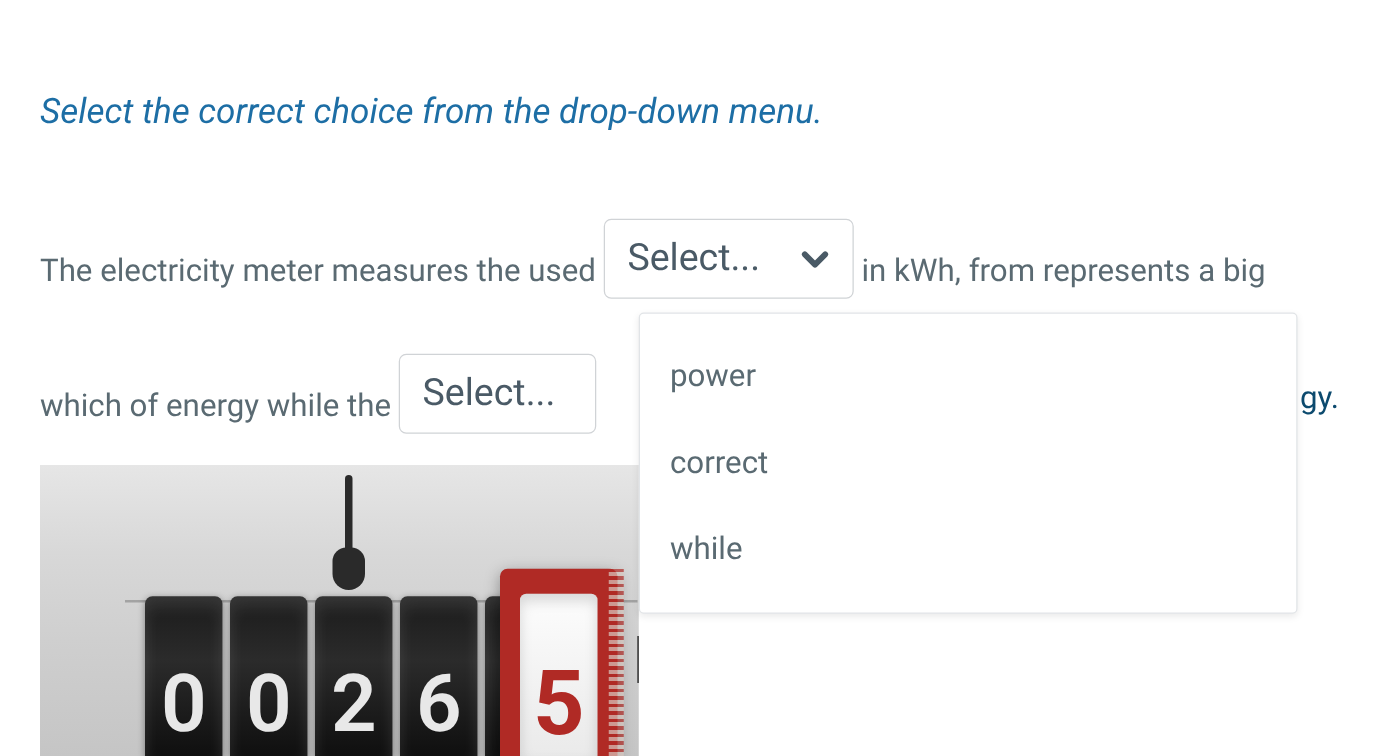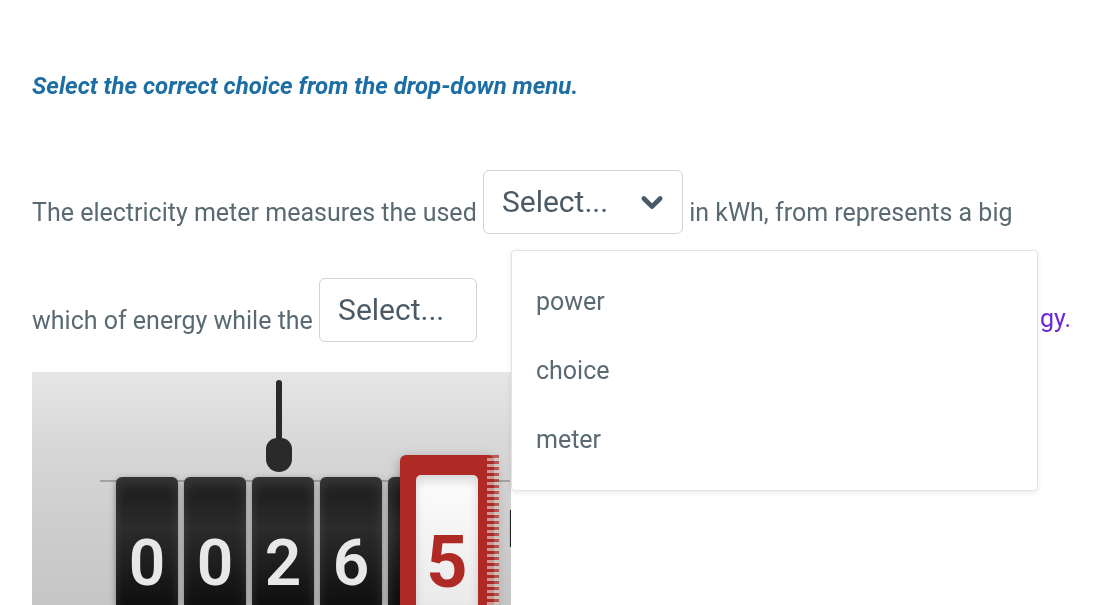--- a/index.html
+++ b/index.html
@@ -12,23 +12,23 @@
       background: #fff;
       width: 1099px;
       height: 605px;
       padding: 72px 32px 0 32px;
       color: #4a5a66;
       position: relative;
       overflow: hidden;
     }
     .instruction {
       color: #1d6ea5;
-      font-weight: 700;
+      font-weight: 400;
       font-style: italic;
-      font-size: 24px;
+      font-size: 28px;
       margin-bottom: 70px;
     }
     .sentence-line {
       display: flex;
       align-items: center;
       flex-wrap: wrap;
       font-size: 25px;
       color: #5a6a72;
       row-gap: 32px;
       line-height: 1.4;
@@ -75,21 +75,21 @@
       padding: 20px 24px;
       font-size: 25px;
       color: #5a6a72;
       cursor: pointer;
     }
     .trailing-text {
       position: absolute;
       left: 1040px;
       top: 304px;
       font-size: 25px;
-      color: #6d28d9;
+      color: #0c4a6e;
     }
     .meter-img {
       position: absolute;
       left: 32px;
       top: 372px;
       width: 479px;
       height: 233px;
       background: linear-gradient(180deg, #e6e6e6 0%, #d8d8d8 30%, #cfcfcf 60%, #c5c5c5 100%);
       overflow: hidden;
     }
@@ -220,22 +220,22 @@
 <div class="sentence-line">
   <span class="sentence-text">which of energy while the </span>
 
   <span class="select-box" style="min-width:158px;">
     <span class="placeholder">Select...</span>
   </span>
 </div>
 
 <div class="dropdown-menu">
   <div class="dropdown-option">power</div>
-  <div class="dropdown-option">choice</div>
-  <div class="dropdown-option">meter</div>
+  <div class="dropdown-option">correct</div>
+  <div class="dropdown-option">while</div>
 </div>
 
 <span class="trailing-text">gy.</span>
 
 <div class="meter-img">
   <div class="meter-body">
     <div class="needle-stem"></div>
     <div class="needle-bulb"></div>
     <div class="scale-line"></div>
     <div class="digits-panel">

